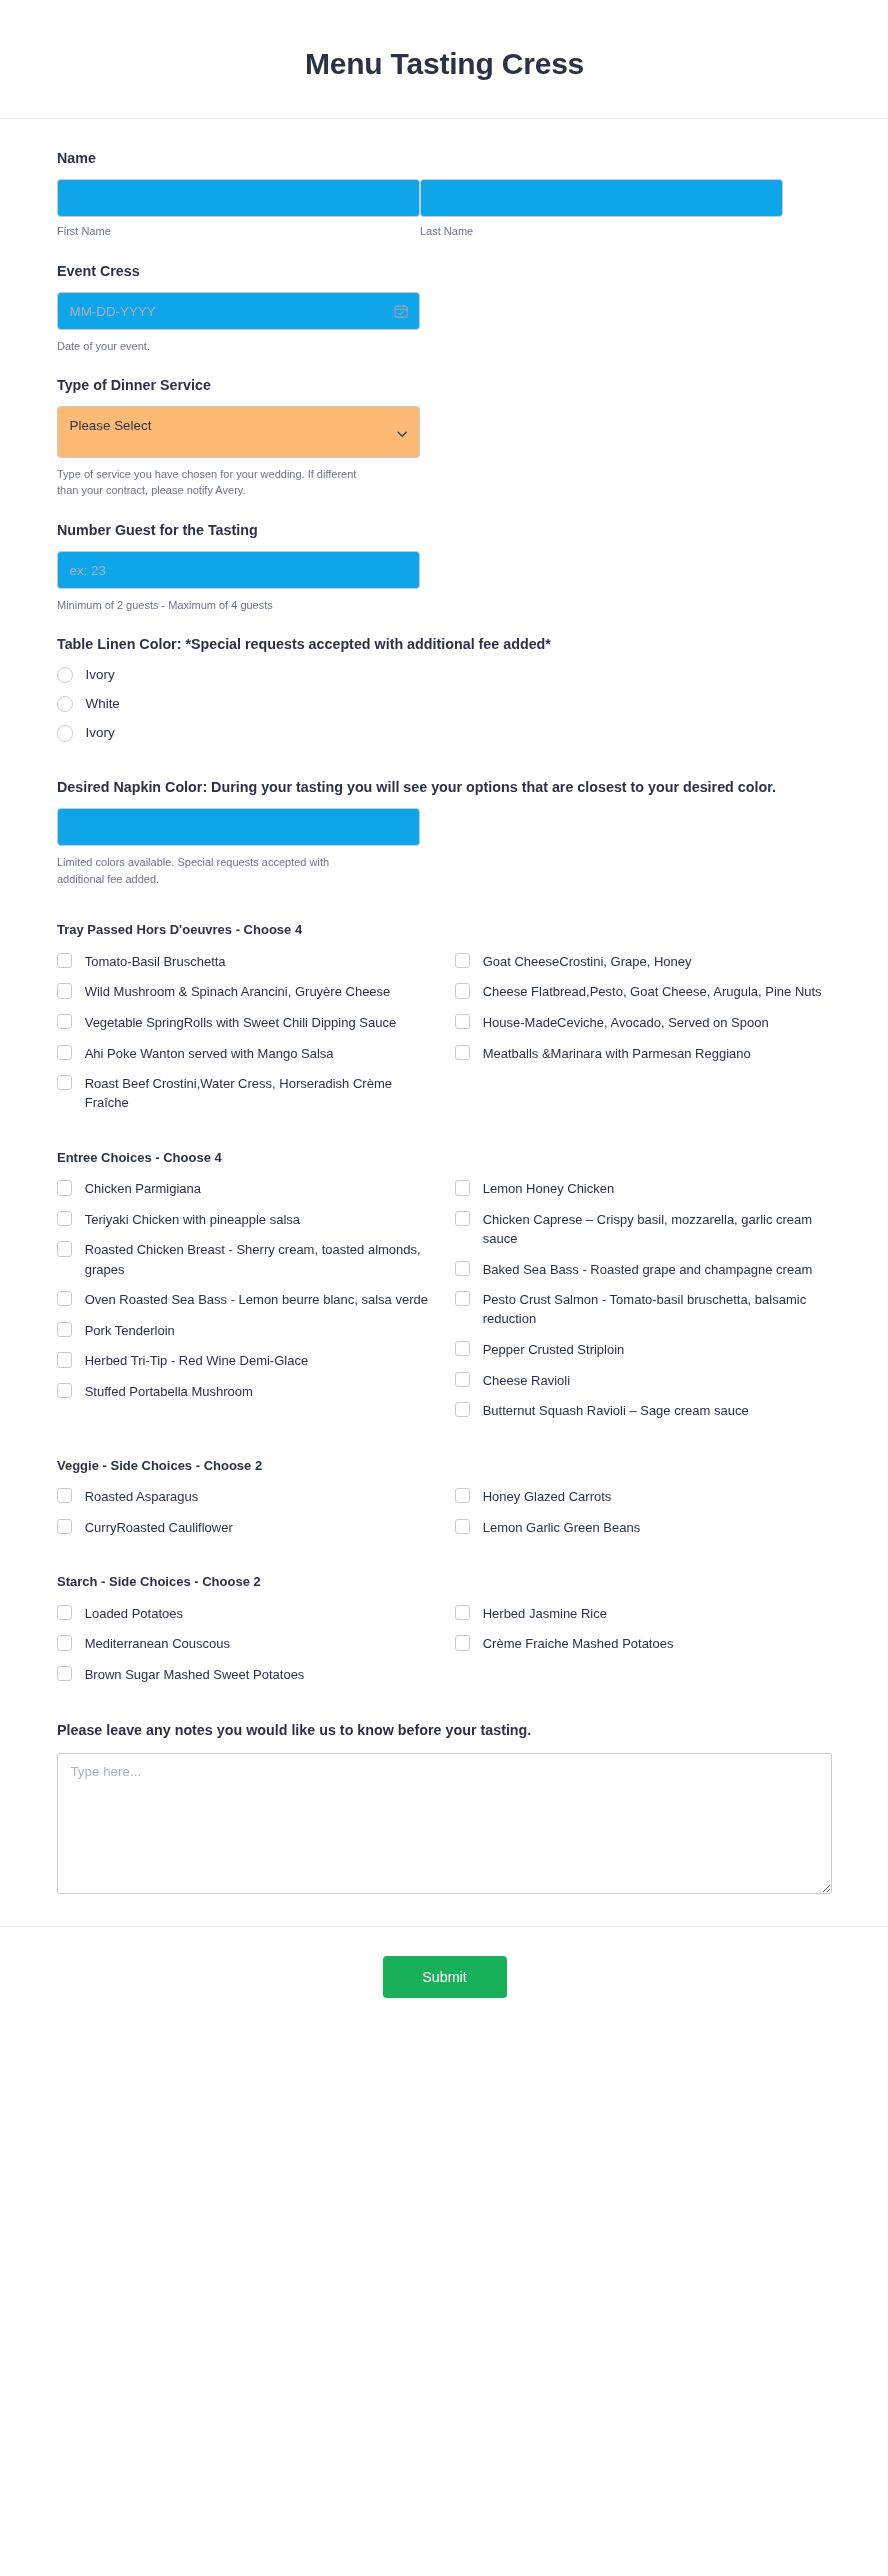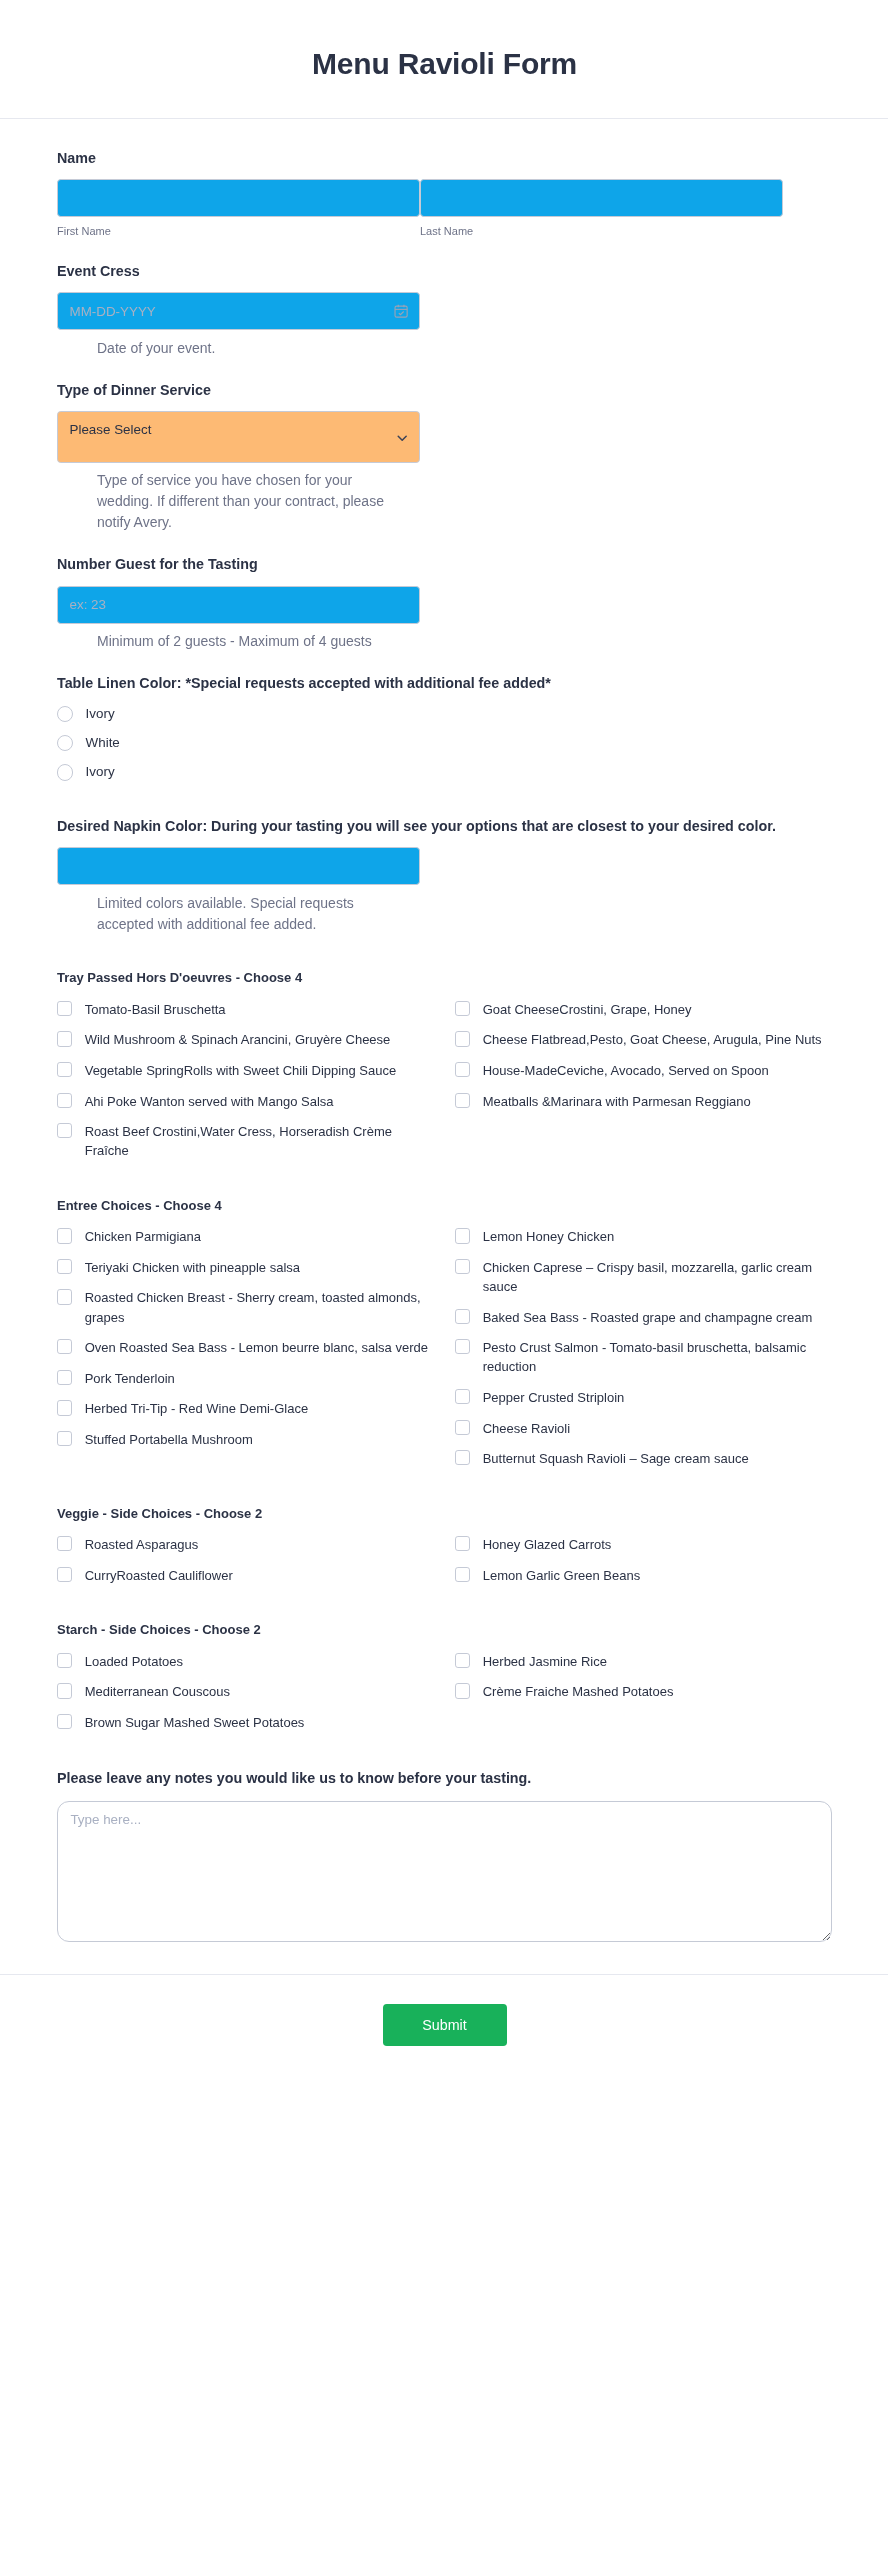--- a/index.html
+++ b/index.html
@@ -42,26 +42,25 @@
   }
   .label-narrow { max-width: 774px; }
 
   .sub-label {
     font-size: 11px;
     color: #6e7388;
     line-height: 1.45;
     margin-top: 6.7px;
   }
   .hint {
-    font-size: 14px;
+    font-size: 11px;
     color: #6e7388;
     line-height: 1.5;
     margin-top: 7.6px;
     max-width: 315px;
-    margin-left: 40px;
   }
 
   .txt-input {
     display: block;
     width: 100%;
     height: 38px;
     padding: 7.6px 11.5px;
     font-size: 13.4px;
     font-family: "Liberation Sans", sans-serif;
     color: #2b3245;
@@ -178,21 +177,21 @@
   }
   .notes-area {
     display: block;
     width: 100%;
     height: 141px;
     padding: 10.5px 12.4px;
     font-size: 13.4px;
     font-family: "Liberation Sans", sans-serif;
     color: #2b3245;
     border: 1px solid #c5cad6;
-    border-radius: 12px;
+    border-radius: 2px;
     outline: none;
     resize: vertical;
     background: #fff;
   }
   .notes-area::placeholder { color: #a9b0c2; }
 
   
   .form-footer {
     margin-top: 32.5px;
     border-top: 1px solid #e6e8ef;
@@ -214,21 +213,21 @@
     line-height: 1.3;
   }
   .spacer-lg { height: 13.4px; }
 </style>
 </head>
 <body>
 
 <div class="form-wrap">
 
   <div class="form-header">
-    <h1 class="form-title">Menu Ravioli Form</h1>
+    <h1 class="form-title">Menu Tasting Cress</h1>
   </div>
 
   <div class="form-body">
 
     <div class="field">
       <span class="field-label">Name</span>
       <div class="name-row">
         <div class="name-col">
           <input class="txt-input" type="text" value="" style="">
           <div class="sub-label">First Name</div>

